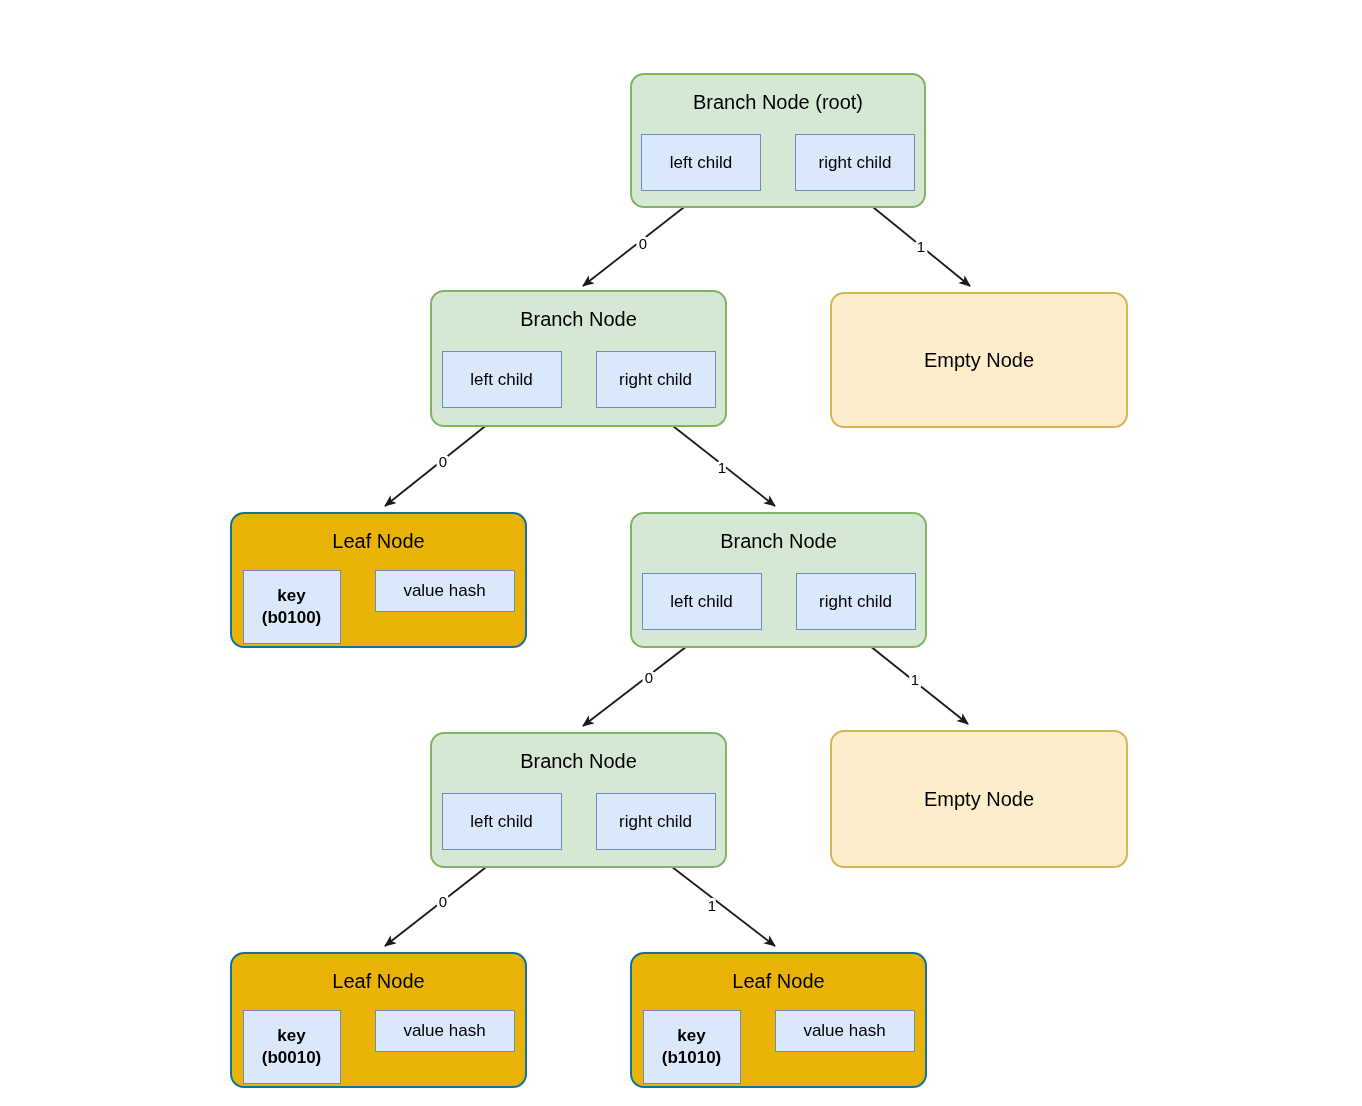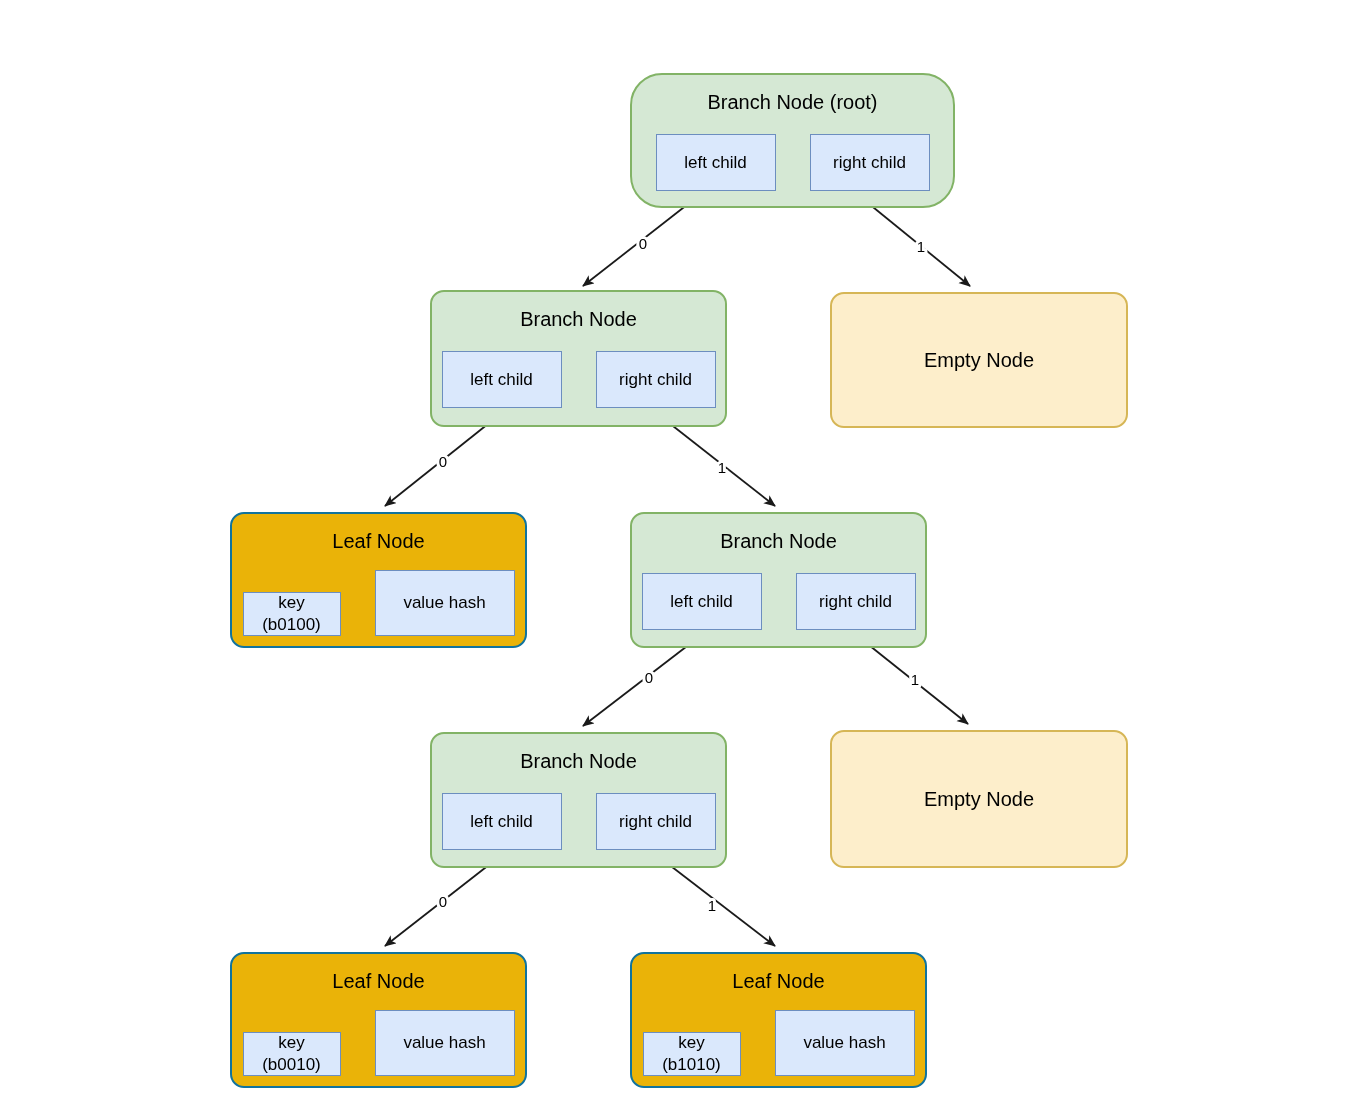--- a/index.html
+++ b/index.html
@@ -63,45 +63,46 @@
     border: 2px solid #d6b656;
     justify-content: center;
   }
   .empty .title {
     margin-top: 0;
   }
   .slots {
     display: flex;
     gap: 34px;
     margin-top: 19px;
-    align-items: flex-end;
+    align-items: flex-start;
   }
   .slot {
     box-sizing: border-box;
     background: #dae8fc;
     border: 1.5px solid #6c8ebf;
     display: flex;
     flex-direction: column;
     align-items: center;
     justify-content: center;
     font-size: 17px;
     line-height: 22px;
     text-align: center;
   }
   .child-slot {
     width: 120px;
     height: 57px;
   }
   .key-slot {
     width: 98px;
-    height: 44px;
+    height: 74px;
+    font-weight: bold;
   }
   .value-slot {
     width: 140px;
-    height: 66px;
+    height: 42px;
   }
   .watermark {
     position: absolute;
     right: 6px;
     bottom: 8px;
     font-size: 27px;
     color: #dcdcdc;
     letter-spacing: 1px;
     white-space: nowrap;
   }
@@ -144,21 +145,21 @@
     <g>
       <line x1="508" y1="850" x2="385" y2="946" marker-end="url(#arrow)"></line>
       <text x="443" y="907">0</text>
     </g>
     <g>
       <line x1="650" y1="850" x2="775" y2="946" marker-end="url(#arrow)"></line>
       <text x="712" y="911">1</text>
     </g>
   </svg>
 
-  <div class="node branch" style="left:630px; top:73px; width:325px; height:135px;border-radius:32px;">
+  <div class="node branch" style="left:630px; top:73px; width:296px; height:135px;">
     <div class="title">Branch Node (root)</div>
     <div class="slots">
       <div class="slot child-slot">left child</div>
       <div class="slot child-slot">right child</div>
     </div>
   </div>
 
   <div class="node branch" style="left:430px; top:290px; width:297px; height:137px;">
     <div class="title">Branch Node</div>
     <div class="slots">

